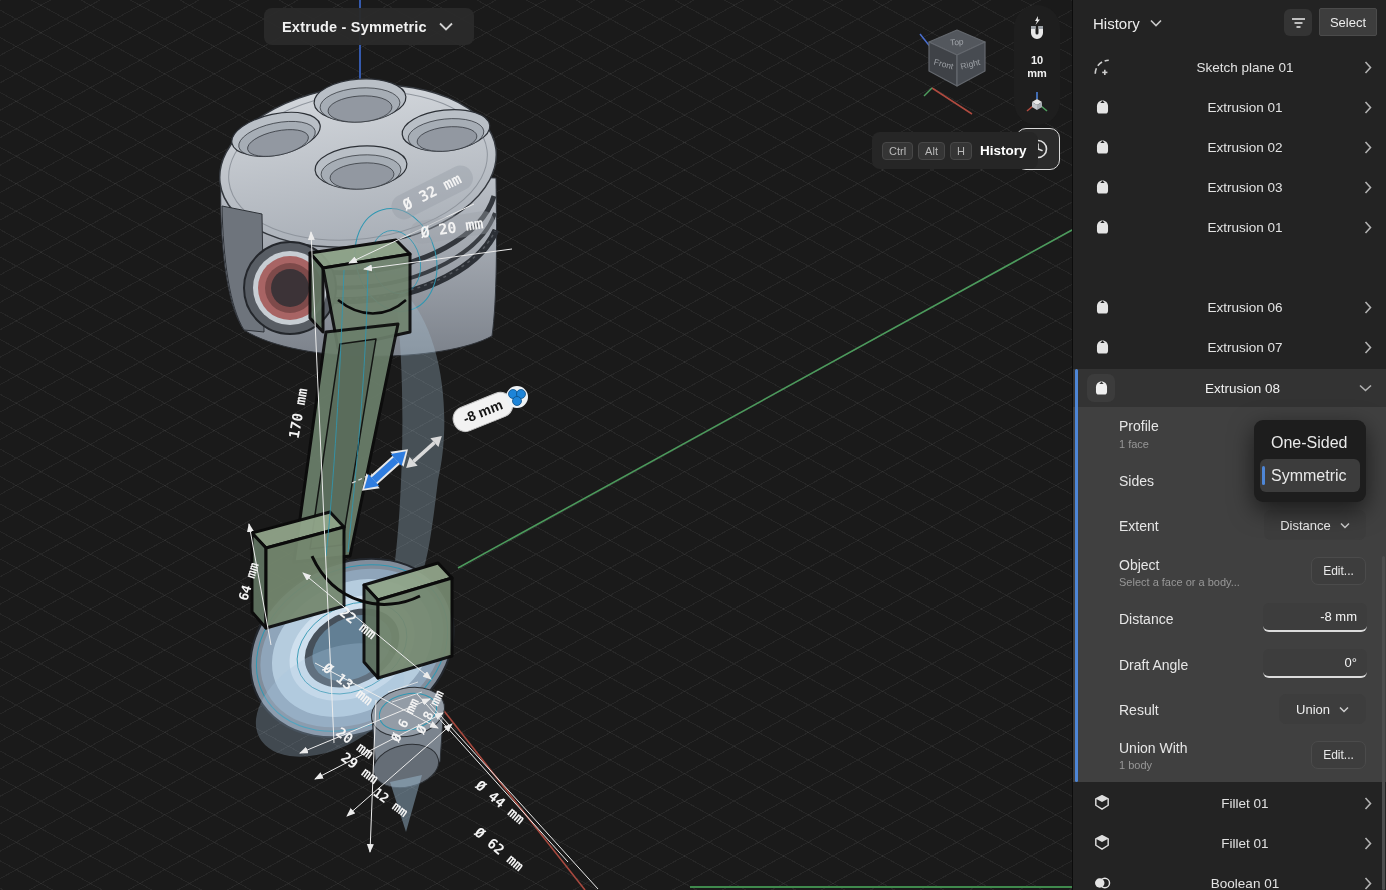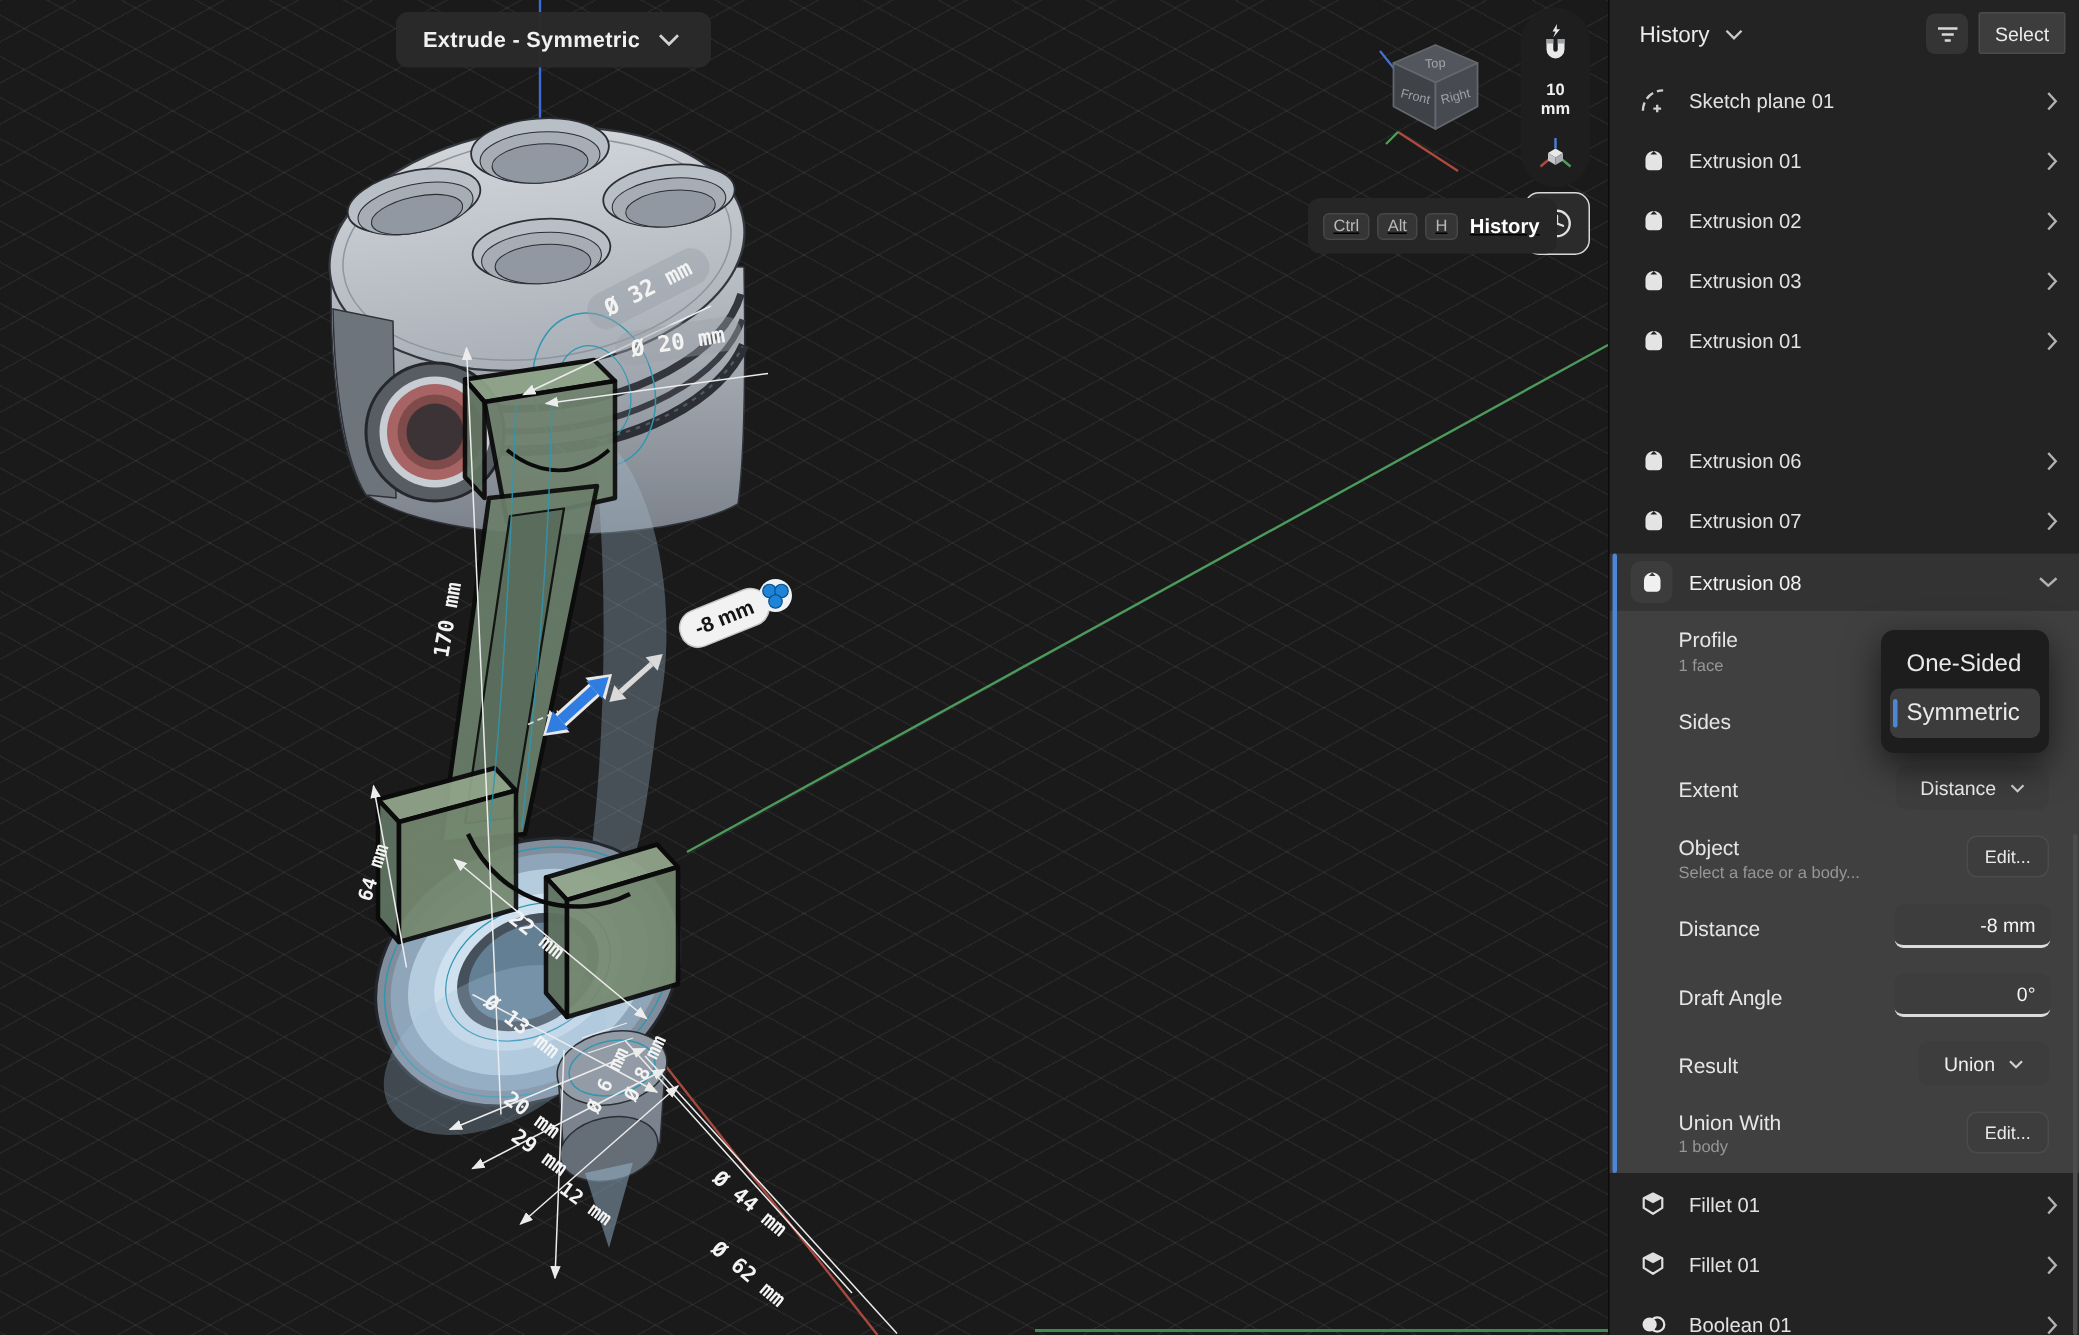--- a/index.html
+++ b/index.html
@@ -20,36 +20,36 @@
   .tool-pill .lbl{font-size:14.5px;font-weight:700;color:#f1f1f1;letter-spacing:.2px;}
 
   .right-pill{position:absolute;left:1014px;top:5px;width:46px;height:120px;background:#1e1e1e;
     border-radius:23px;display:flex;flex-direction:column;align-items:center;justify-content:space-between;
     padding:10px 0;}
   .grid-size{font-family:"DejaVu Sans Mono",monospace;font-size:11px;font-weight:700;color:#f0f0f0;
     text-align:center;line-height:1.15;cursor:pointer;}
   .clock-btn{position:absolute;left:1016px;top:128px;width:44px;height:42px;border-radius:10px;
     background:#2b2b2b;border:1.5px solid #d9d9d9;display:flex;align-items:center;justify-content:center;cursor:pointer;}
   .hint{position:absolute;left:872px;top:132px;height:37px;display:flex;align-items:center;gap:5px;
-    background:#262626;border-radius:8px;padding:0 12px 0 10px;text-decoration:underline;}
+    background:#262626;border-radius:8px;padding:0 12px 0 10px;}
   .key{display:inline-block;padding:2px 6px;background:#353535;border:1px solid #474747;border-radius:4px;
     font-size:11px;color:#b9b9b9;}
   .hint .lbl{font-size:13.5px;font-weight:700;color:#fff;margin-left:3px;}
 
   
   .panel{position:absolute;left:1072px;top:0;width:314px;height:890px;background:#232323;
     border-left:1px solid #0c0c0c;overflow:hidden;}
   .panel-header{position:absolute;left:0;top:0;width:100%;height:46px;display:flex;align-items:center;}
   .panel-title{margin-left:20px;font-size:15px;color:#ececec;display:flex;align-items:center;gap:10px;cursor:pointer;}
   .icon-btn{position:absolute;left:211px;top:9px;width:28px;height:27px;background:#343434;border-radius:6px;
     display:flex;align-items:center;justify-content:center;cursor:pointer;}
   .select-btn{position:absolute;left:246px;top:8px;width:58px;height:28px;background:#3d3d3d;border:1px solid #4b4b4b;
     border-radius:2px;color:#ececec;font-size:13px;display:flex;align-items:center;justify-content:center;cursor:pointer;}
 
-  .row{position:absolute;left:0;width:100%;height:40px;display:flex;align-items:center;cursor:pointer;}
+  .row{position:absolute;left:0;width:100%;height:40px;display:flex;align-items:center;cursor:pointer;text-align:center;}
   .row .ic{width:22px;height:22px;margin-left:18px;display:flex;align-items:center;justify-content:center;flex:none;}
   .row .lbl{margin-left:13px;font-size:13.5px;color:#e2e2e2;flex:1;}
   .row .chev{margin-right:14px;flex:none;display:flex;}
   .row-active{background:#333333;}
   .row-active .ic{width:28px;height:28px;margin-left:14px;background:#3c3c3c;border-radius:7px;}
   .row-active .lbl{margin-left:11px;color:#f2f2f2;}
 
   .accent-bar{position:absolute;left:2px;top:369px;width:3px;height:413px;background:#4e86d6;border-radius:2px;}
   .detail{position:absolute;left:0;top:407px;width:100%;height:375px;background:#404040;}
   .f-label{position:absolute;left:46px;font-size:14px;color:#e6e6e6;}

